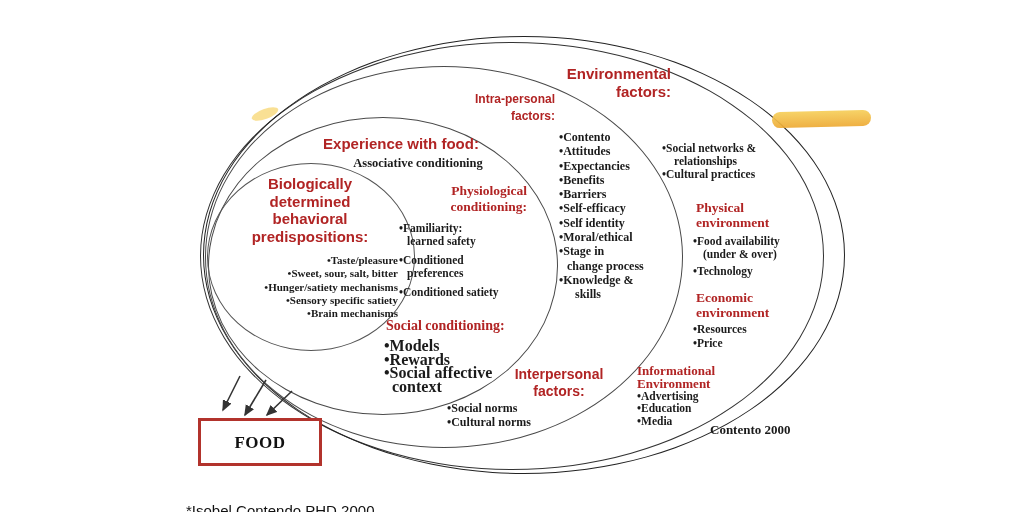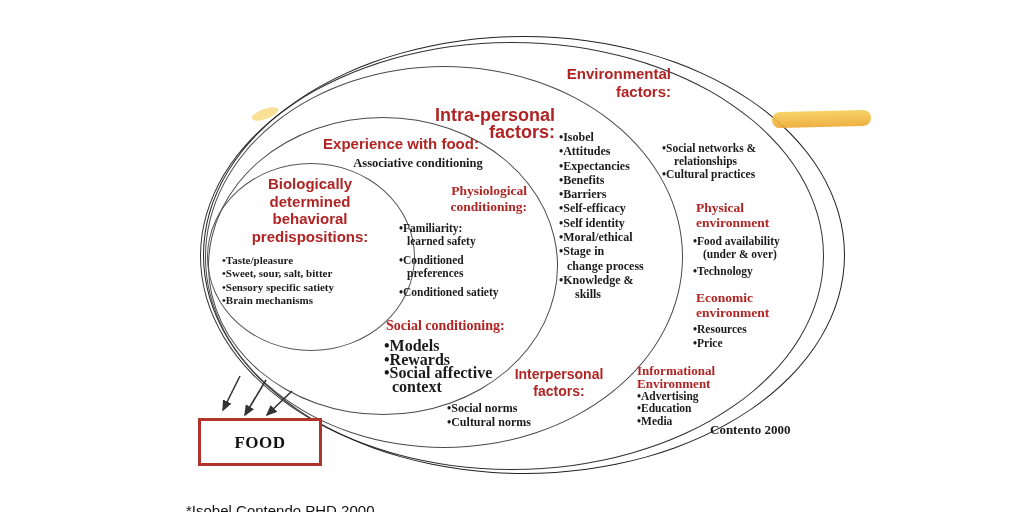--- a/index.html
+++ b/index.html
@@ -16,25 +16,25 @@
   .e3{left:205px;top:42px;width:476px;height:380px;border:1.4px solid var(--stroke_mid,#4a4a4a);}
   .e2{left:208px;top:93px;width:348px;height:296px;border:1.4px solid var(--stroke_mid,#4a4a4a);}
   .e1{left:207px;top:139px;width:206px;height:186px;border:1.4px solid #555;}
 
   .sansh{color:var(--accent_red,#b12424);font-weight:bold;font-family:"Liberation Sans",sans-serif;}
   .serifh{color:var(--accent_red,#b12424);font-weight:bold;font-family:"Liberation Serif",serif;}
   .blist{color:var(--ink,#1b1b1b);font-weight:bold;font-family:"Liberation Serif",serif;}
   .line{display:block;}
 
   .env-title{left:543px;top:41px;width:128px;text-align:right;font-size:15px;line-height:18px;}
-  .intra-title{left:418px;top:83px;width:137px;text-align:right;font-size:18px;line-height:17px;}
+  .intra-title{left:418px;top:67px;width:137px;text-align:right;font-size:12px;line-height:17px;}
   .exp-title{left:316px;top:111px;width:170px;text-align:center;font-size:15px;line-height:18px;}
   .assoc{left:338px;top:132px;width:160px;text-align:center;font-size:12.5px;line-height:14px;}
   .bio-title{left:228px;top:151px;width:164px;text-align:center;font-size:15px;line-height:17.5px;}
-  .bio-items{left:222px;top:230px;width:176px;text-align:left;font-size:11px;line-height:13.3px;}
+  .bio-items{left:222px;top:230px;width:176px;text-align:right;font-size:11px;line-height:13.3px;}
   .physio-title{left:413px;top:159px;width:114px;text-align:right;font-size:13.5px;line-height:16px;}
   .physio-items{left:399px;top:198px;width:130px;font-size:11.5px;line-height:12.5px;}
   .soccond-title{left:386px;top:294px;width:150px;font-size:14px;line-height:15px;}
   .soccond-items{left:384px;top:315px;width:110px;font-size:16px;line-height:13.5px;}
   .beliefs{left:559px;top:106px;width:108px;font-size:12px;line-height:14.3px;}
   .interp-title{left:504px;top:342px;width:110px;text-align:center;font-size:14px;line-height:17px;}
   .norms{left:447px;top:377px;width:100px;font-size:12px;line-height:14px;}
   .socenv-title{left:666px;top:85px;width:100px;font-size:13.5px;line-height:15px;}
   .socenv-items{left:662px;top:118px;width:118px;font-size:11.5px;line-height:13px;}
   .phys-title{left:696px;top:176px;width:95px;font-size:13.5px;line-height:15px;}
@@ -112,21 +112,21 @@
     <span class="line">•Education</span>
     <span class="line">•Media</span>
   </div>
   <div class="abs blist contento">Contento 2000</div>
 
   <div class="abs sansh intra-title">
     <span class="line">Intra-personal</span>
     <span class="line">factors:</span>
   </div>
   <div class="abs blist beliefs">
-    <span class="line">•Isobel</span>
+    <span class="line">•Contento</span>
     <span class="line">•Attitudes</span>
     <span class="line">•Expectancies</span>
     <span class="line">•Benefits</span>
     <span class="line">•Barriers</span>
     <span class="line">•Self-efficacy</span>
     <span class="line">•Self identity</span>
     <span class="line">•Moral/ethical</span>
     <span class="line">•Stage in</span>
     <span class="line ind8">change process</span>
     <span class="line">•Knowledge &amp;</span>
@@ -164,20 +164,21 @@
 
   <div class="abs sansh bio-title">
     <span class="line">Biologically</span>
     <span class="line">determined</span>
     <span class="line">behavioral</span>
     <span class="line">predispositions:</span>
   </div>
   <div class="abs blist bio-items">
     <span class="line">•Taste/pleasure</span>
     <span class="line">•Sweet, sour, salt, bitter</span>
+    <span class="line">•Hunger/satiety mechanisms</span>
     <span class="line">•Sensory specific satiety</span>
     <span class="line">•Brain mechanisms</span>
   </div>
 
   <svg class="abs arrows" width="100" height="58" viewBox="0 0 100 58">
     <defs>
       <marker id="ah" markerWidth="8" markerHeight="7" refX="6" refY="3" orient="auto">
         <path d="M0,0 L7,3 L0,6 Z" fill="#333"></path>
       </marker>
     </defs>

